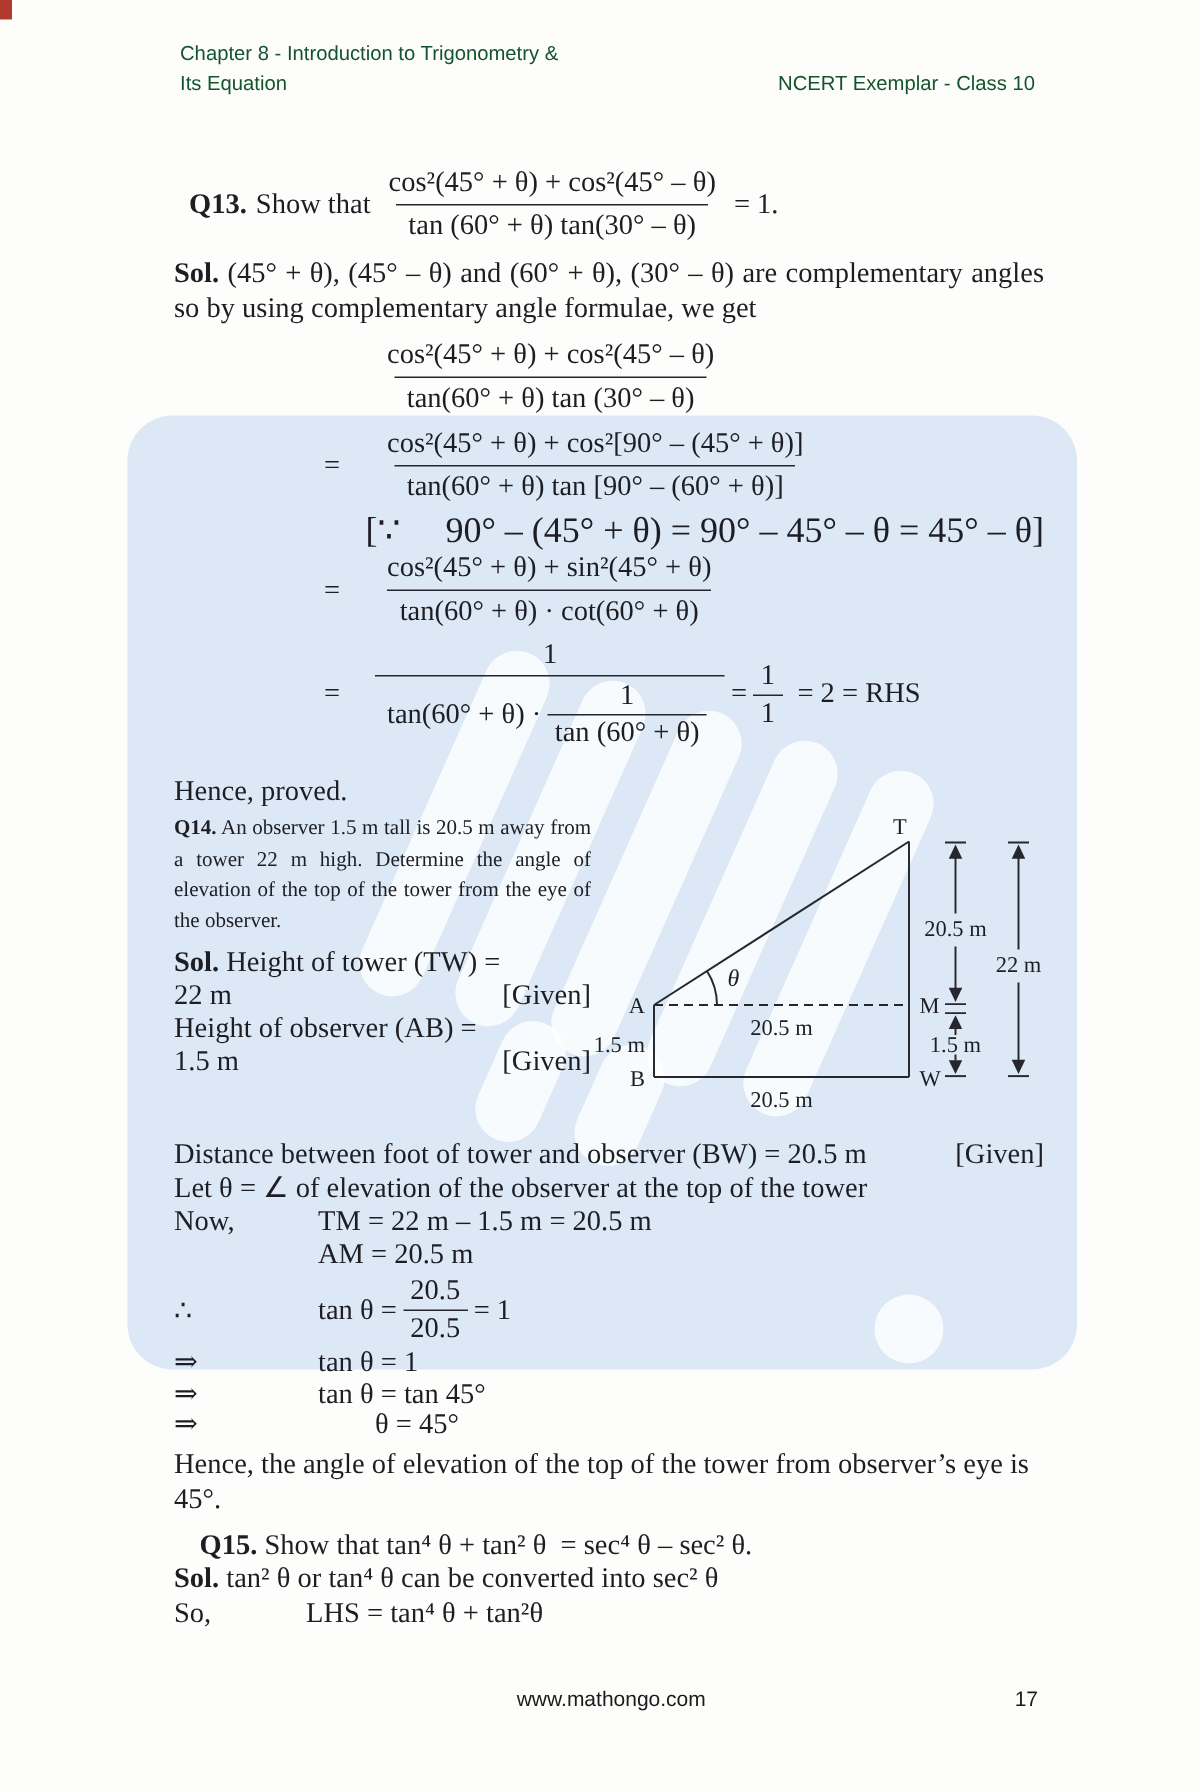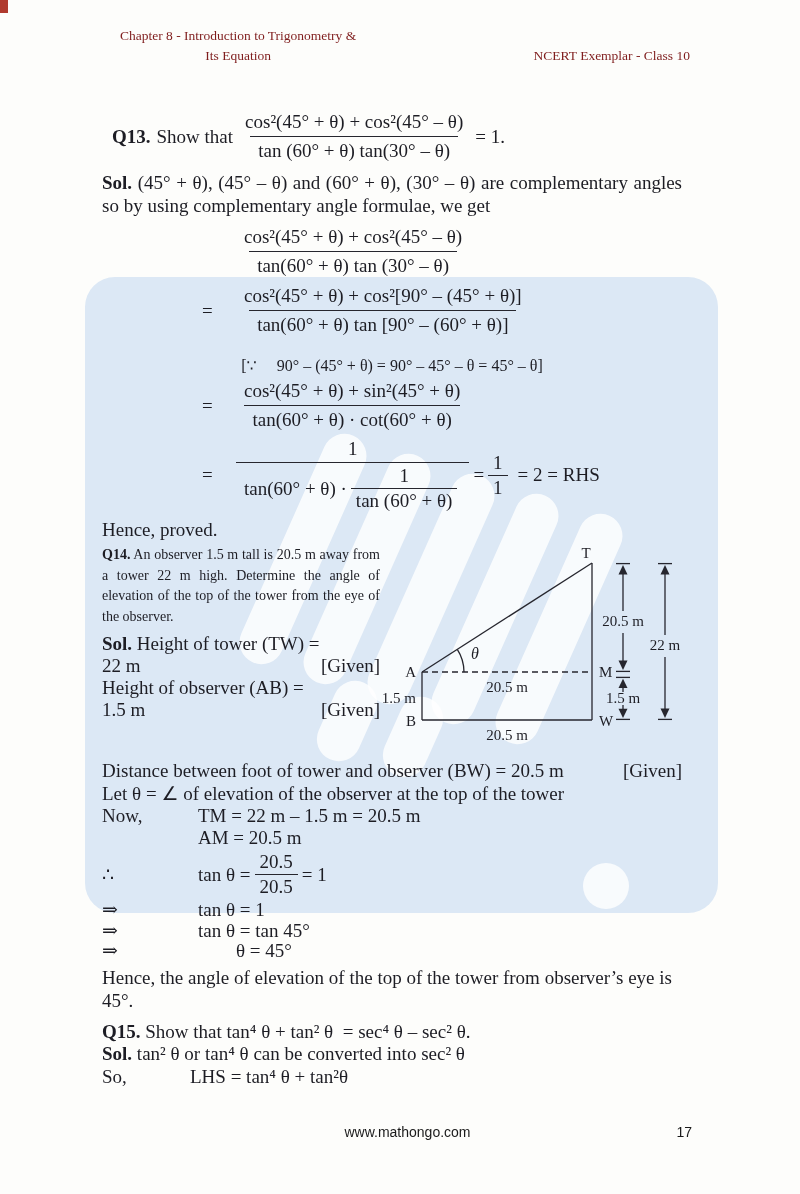--- a/index.html
+++ b/index.html
@@ -8,54 +8,54 @@
     width: 800px; height: 1194px; position: relative; overflow: hidden;
     background: #fdfdfb; color: #1d1d24;
     font-family: "Liberation Serif", "DejaVu Serif", serif;
     font-size: 19px;
   }
   .corner-mark { position:absolute; left:0; top:0; width:8px; height:13px; background:#b03a2e; }
 
   .header {
     position: absolute; top: 26px; left: 120px; right: 110px;
     display: flex; justify-content: space-between; align-items: flex-end;
-    font-family: Liberation Serif, serif;
-    font-size: 13.5px; line-height: 1.5; color: #7f1d1d; text-align: center;
+    font-family: Liberation Sans, sans-serif;
+    font-size: 13.5px; line-height: 1.5; color: #14532d;
   }
 
   .highlight {
     position: absolute; left: 85px; top: 277px; width: 633px; height: 636px;
     background: #dce8f5; border-radius: 30px; overflow: hidden; z-index: 0;
   }
   .wm-bar {
     position: absolute; width: 44px; border-radius: 22px;
     background: rgba(255,255,255,0.8); transform: rotate(24deg);
   }
   .wm-dot { position:absolute; border-radius:50%; background: rgba(255,255,255,0.8); }
 
-  .content { position: absolute; top: 66px; left: 102px; width: 580px; z-index: 2; }
+  .content { position: absolute; top: 66px; left: 116px; width: 580px; z-index: 2; }
 
   .blab { font-weight: bold; }
   .frac { display: inline-flex; flex-direction: column; align-items: center; vertical-align: middle; margin: 0 4px; text-align: center; }
   .frac .fnum { padding: 0 8px 2px; line-height: 24px; }
   .frac .fden { border-top: 1.5px solid #26262e; padding: 2px 8px 0; line-height: 24px; }
   .frac.small .fnum { padding: 0 5px 1px; line-height: 22px; }
   .frac.small .fden { padding: 1px 5px 0; line-height: 22px; }
 
   .q13row { display: flex; align-items: center; margin-top: 44px; padding-left: 10px; }
   .q13row .gap { width: 6px; }
   .solp { margin-top: 8px; line-height: 23px; text-align: justify; }
 
   .eqrow { display: flex; align-items: center; margin-left: 100px; margin-top: 6px; }
   .eqsign { width: 30px; flex: none; }
-  .eqnote { text-align: center; font-size: 16px; line-height: 22px; margin-top: 18px; }
+  .eqnote { text-align: right; font-size: 24px; line-height: 22px; margin-top: 6px; }
   .bigden { display: flex; align-items: center; }
   .tail { margin-left: 6px; white-space: nowrap; }
 
-  .hence { line-height: 23px; margin-top: 6px; }
+  .hence { line-height: 23px; margin-top: 16px; }
 
   .q14sec { display: flex; margin-top: 4px; }
   .q14left { width: 278px; flex: none; }
   .q14para { text-align: justify; font-size: 14px; line-height: 20.5px; }
   .solline { display: flex; justify-content: space-between; line-height: 22px; }
   .q14right { flex: none; width: 312px; margin-left: 0px; }
   svg text { font-family: "Liberation Serif", "DejaVu Serif", serif; font-size: 15px; fill: #1d1d24; }
   svg .theta { font-style: italic; font-size: 16px; }
 
   .distrow { display: flex; justify-content: space-between; line-height: 23px; margin-top: 4px; }
@@ -273,21 +273,21 @@
     <span class="dlabel">⇒</span>
     <span>tan θ = tan 45°</span>
   </div>
   <div class="drow imp">
     <span class="dlabel">⇒</span>
     <span class="indent">θ = 45°</span>
   </div>
 
   <div class="hence" style="margin-top:4px;">Hence, the angle of elevation of the top of the tower from observer’s eye is 45°.</div>
 
-  <p class="q15p" style="margin:9px 0 0;">
+  <p class="q15p" style="margin:9px 17px 0;">
     <span class="blab">Q15.</span>
     <span>Show that tan⁴ θ + tan² θ = sec⁴ θ – sec² θ.</span>
   </p>
   <p class="q15p" style="margin:0;">
     <span class="blab">Sol.</span>
     <span>tan² θ or tan⁴ θ can be converted into sec² θ</span>
   </p>
   <div class="sorow">
     <span class="dlabel">So,</span>
     <span>LHS = tan⁴ θ + tan²θ</span>

